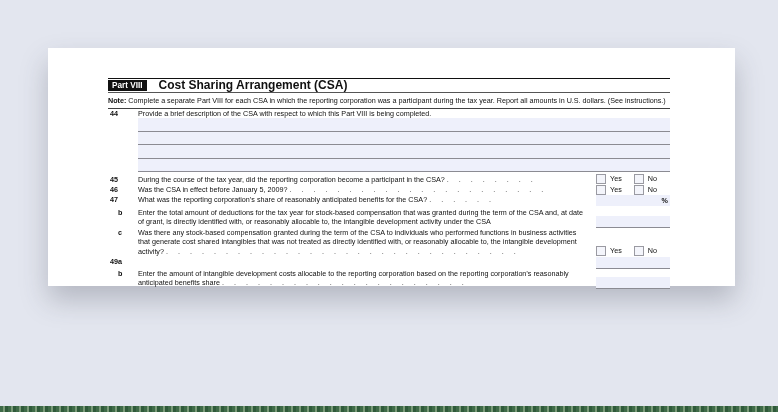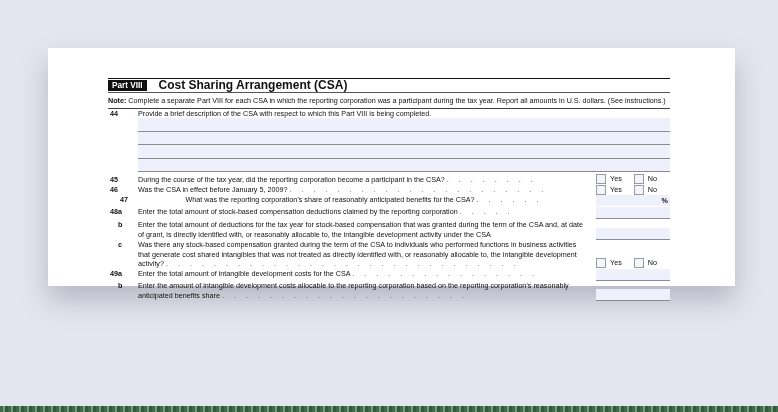--- a/index.html
+++ b/index.html
@@ -91,37 +91,30 @@
             <span class="cb"></span>
             <span>Yes</span>
           </span>
         <span class="cbwrap">
             <span class="cb"></span>
             <span>No</span>
           </span>
       </div>
     </div>
 
-    <div class="row" style="height:11.5px;text-align:center;">
+    <div class="row" style="height:11.5px;">
       <span class="num">47</span>
       <span class="qtext"><span>What was the reporting corporation’s share of reasonably anticipated benefits for the CSA?</span> <span class="dots">. . . . . .</span></span>
       <div class="right-col">
         <div class="amount" style="border-bottom:none;">
             <span class="pct">%</span>
           </div>
       </div>
     </div>
 
-    <div class="row" style="height:12.5px;">
-      <span class="num">48a</span>
-      <span class="qtext"><span>Enter the total amount of stock-based compensation deductions claimed by the reporting corporation</span> <span class="dots">. . . . .</span><span class="dollar">$</span></span>
-      <div class="right-col">
-        <div class="amount"></div>
-      </div>
-    </div>
 
     <div class="row" style="margin-top:1px;height:20px;">
       <span class="num sub">b</span>
       <span class="qtext"><span>Enter the total amount of deductions for the tax year for stock-based compensation that was granted during the term of the CSA and, at date of grant, is directly identified with, or reasonably allocable to, the intangible development activity under the CSA</span><span class="dollar" style="bottom:0;">$</span></span>
       <div class="right-col" style="top:8px;">
         <div class="amount"></div>
       </div>
     </div>
 
     <div class="row" style="height:29px;">
@@ -132,23 +125,22 @@
             <span class="cb"></span>
             <span>Yes</span>
           </span>
         <span class="cbwrap">
             <span class="cb"></span>
             <span>No</span>
           </span>
       </div>
     </div>
 
-    <div class="row" style="height:12px;">
+    <div class="row" style="height:12px;gap:40px;">
       <span class="num">49a</span>
-      <span class="qtext"><span>Enter the total amount of intangible development costs for the CSA</span> <span class="dots">. . . . . . . . . . . . . . . .</span><span class="dollar">$</span></span>
       <div class="right-col">
         <div class="amount"></div>
       </div>
     </div>
 
     <div class="row" style="height:20px;">
       <span class="num sub">b</span>
       <span class="qtext"><span>Enter the amount of intangible development costs allocable to the reporting corporation based on the reporting corporation’s reasonably anticipated benefits share</span> <span class="dots">. . . . . . . . . . . . . . . . . . . . .</span><span class="dollar" style="bottom:0;">$</span></span>
       <div class="right-col" style="top:8px;">
         <div class="amount"></div>

